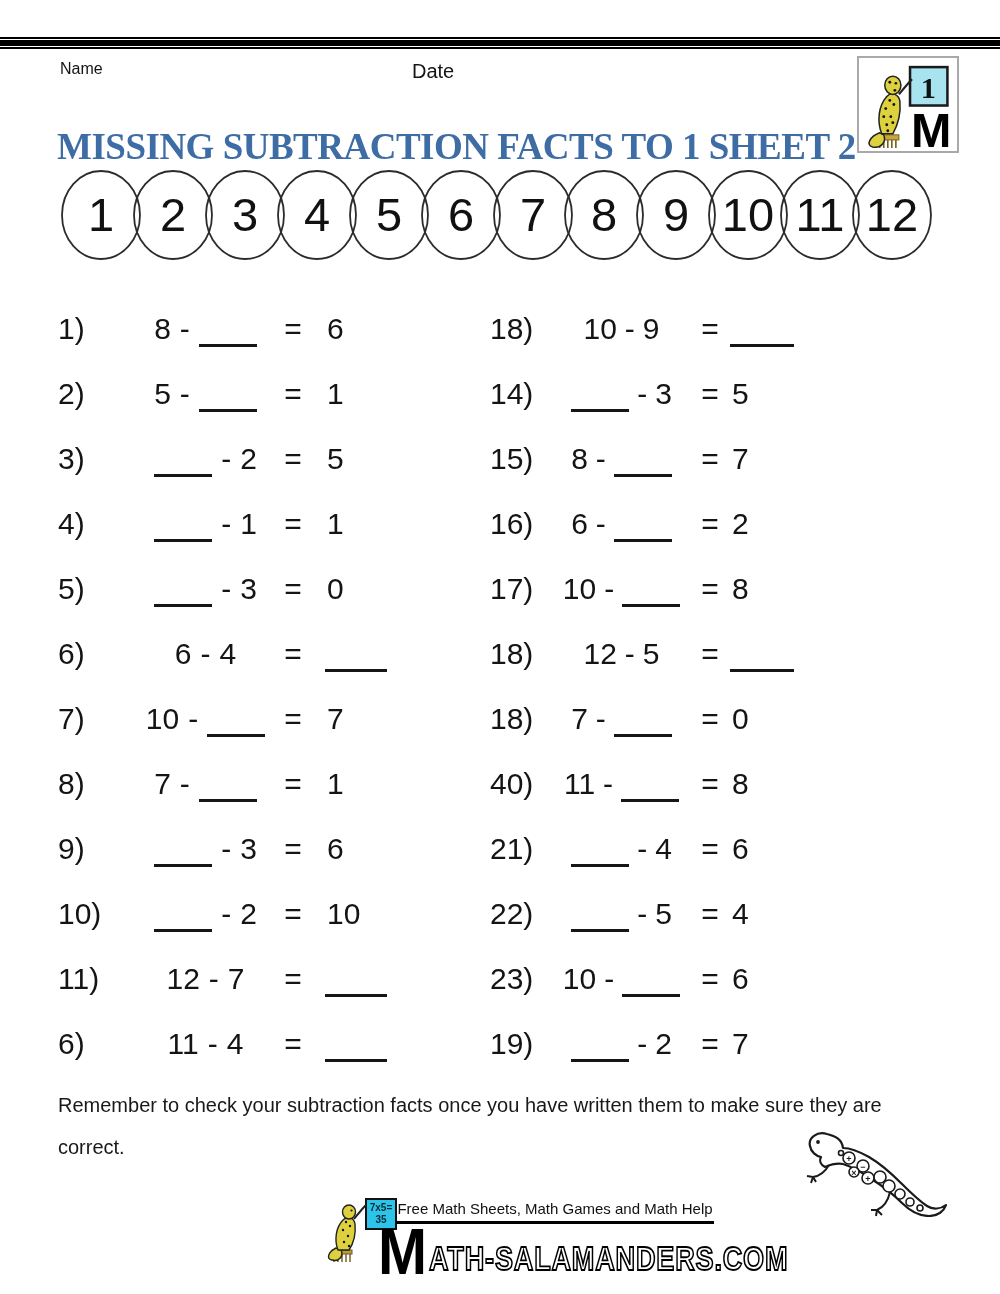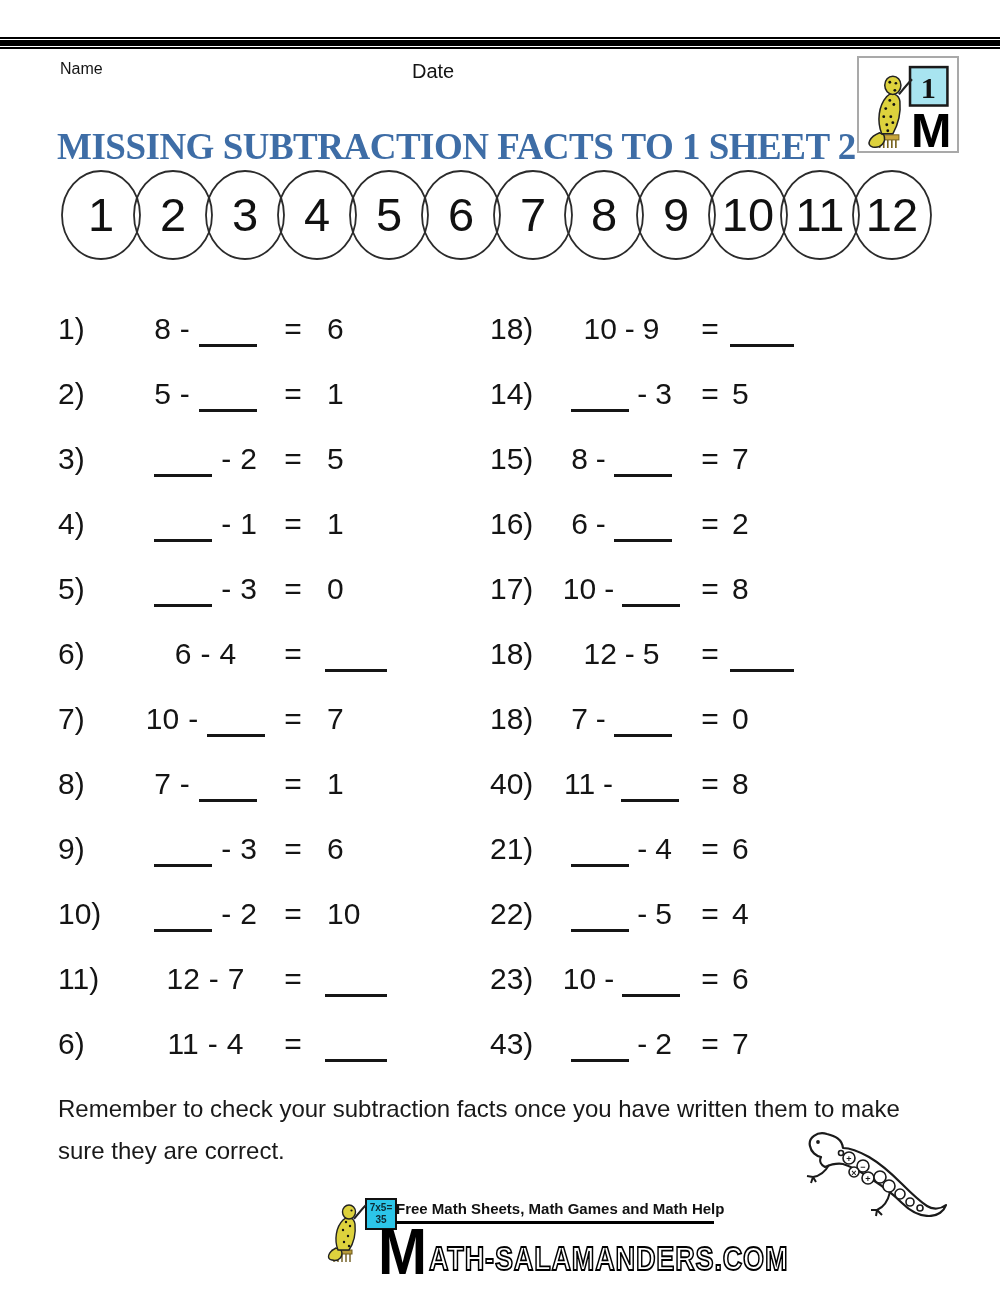--- a/index.html
+++ b/index.html
@@ -34,28 +34,28 @@
   .peq{width:40px;text-align:center;}
   .pans{padding-left:14px;}
   .pblank{display:inline-block;width:58px;height:34px;border-bottom:3px solid #161616;}
   .ansblank{margin-left:12px;width:62px;}
   .prow.rt .plab{width:58px;padding-left:0;}
   .prow.rt .pexpr{width:147px;gap:8px;}
   .prow.rt .peq{width:30px;}
   .prow.rt .pans{padding-left:7px;}
   .prow.rt .ansblank{margin-left:5px;width:64px;}
   
-  .reminder{position:absolute;left:58px;top:1064px;width:880px;font-size:24px;line-height:42px;color:#191919;}
+  .reminder{position:absolute;left:58px;top:1064px;width:880px;font-size:20px;line-height:42px;color:#191919;}
   
   .lizard{position:absolute;left:797px;top:1122px;}
   
   .footer{position:absolute;left:300px;top:1198px;width:440px;height:92px;}
   .f-sala{position:absolute;left:22px;top:0;}
   .f-right{position:absolute;left:96px;top:2px;width:318px;}
-  .tagline{font-size:15px;font-weight:700;text-align:center;white-space:nowrap;color:#111;}
+  .tagline{font-size:15px;font-weight:400;text-align:center;white-space:nowrap;color:#111;}
   .tagrule{height:3px;background:#000;margin-top:4px;}
   .logorow{position:absolute;left:78px;top:26px;display:flex;align-items:flex-end;white-space:nowrap;}
   .bigm{font-size:64px;font-weight:900;line-height:56px;color:#000;
     transform:scaleX(0.92);transform-origin:left bottom;margin-right:-2px;}
   .logotext{font-size:33px;font-weight:800;line-height:42px;color:#fff;
     -webkit-text-stroke:1.8px #000;letter-spacing:1px;
     transform:scaleX(0.82);transform-origin:left bottom;}
 </style>
 </head>
 <body>
@@ -380,21 +380,21 @@
       <span class="pexpr">
         <span>10</span>
         <span>-</span>
         <span class="pblank"></span>
       </span>
       <span class="peq">=</span>
       <span class="pans">6</span>
     </div>
 
   <div class="prow rt">
-      <span class="plab">43)</span>
+      <span class="plab">19)</span>
       <span class="pexpr">
         <span class="pblank"></span>
         <span>-</span>
         <span>2</span>
       </span>
       <span class="peq">=</span>
       <span class="pans">7</span>
     </div>
 
 </div>

